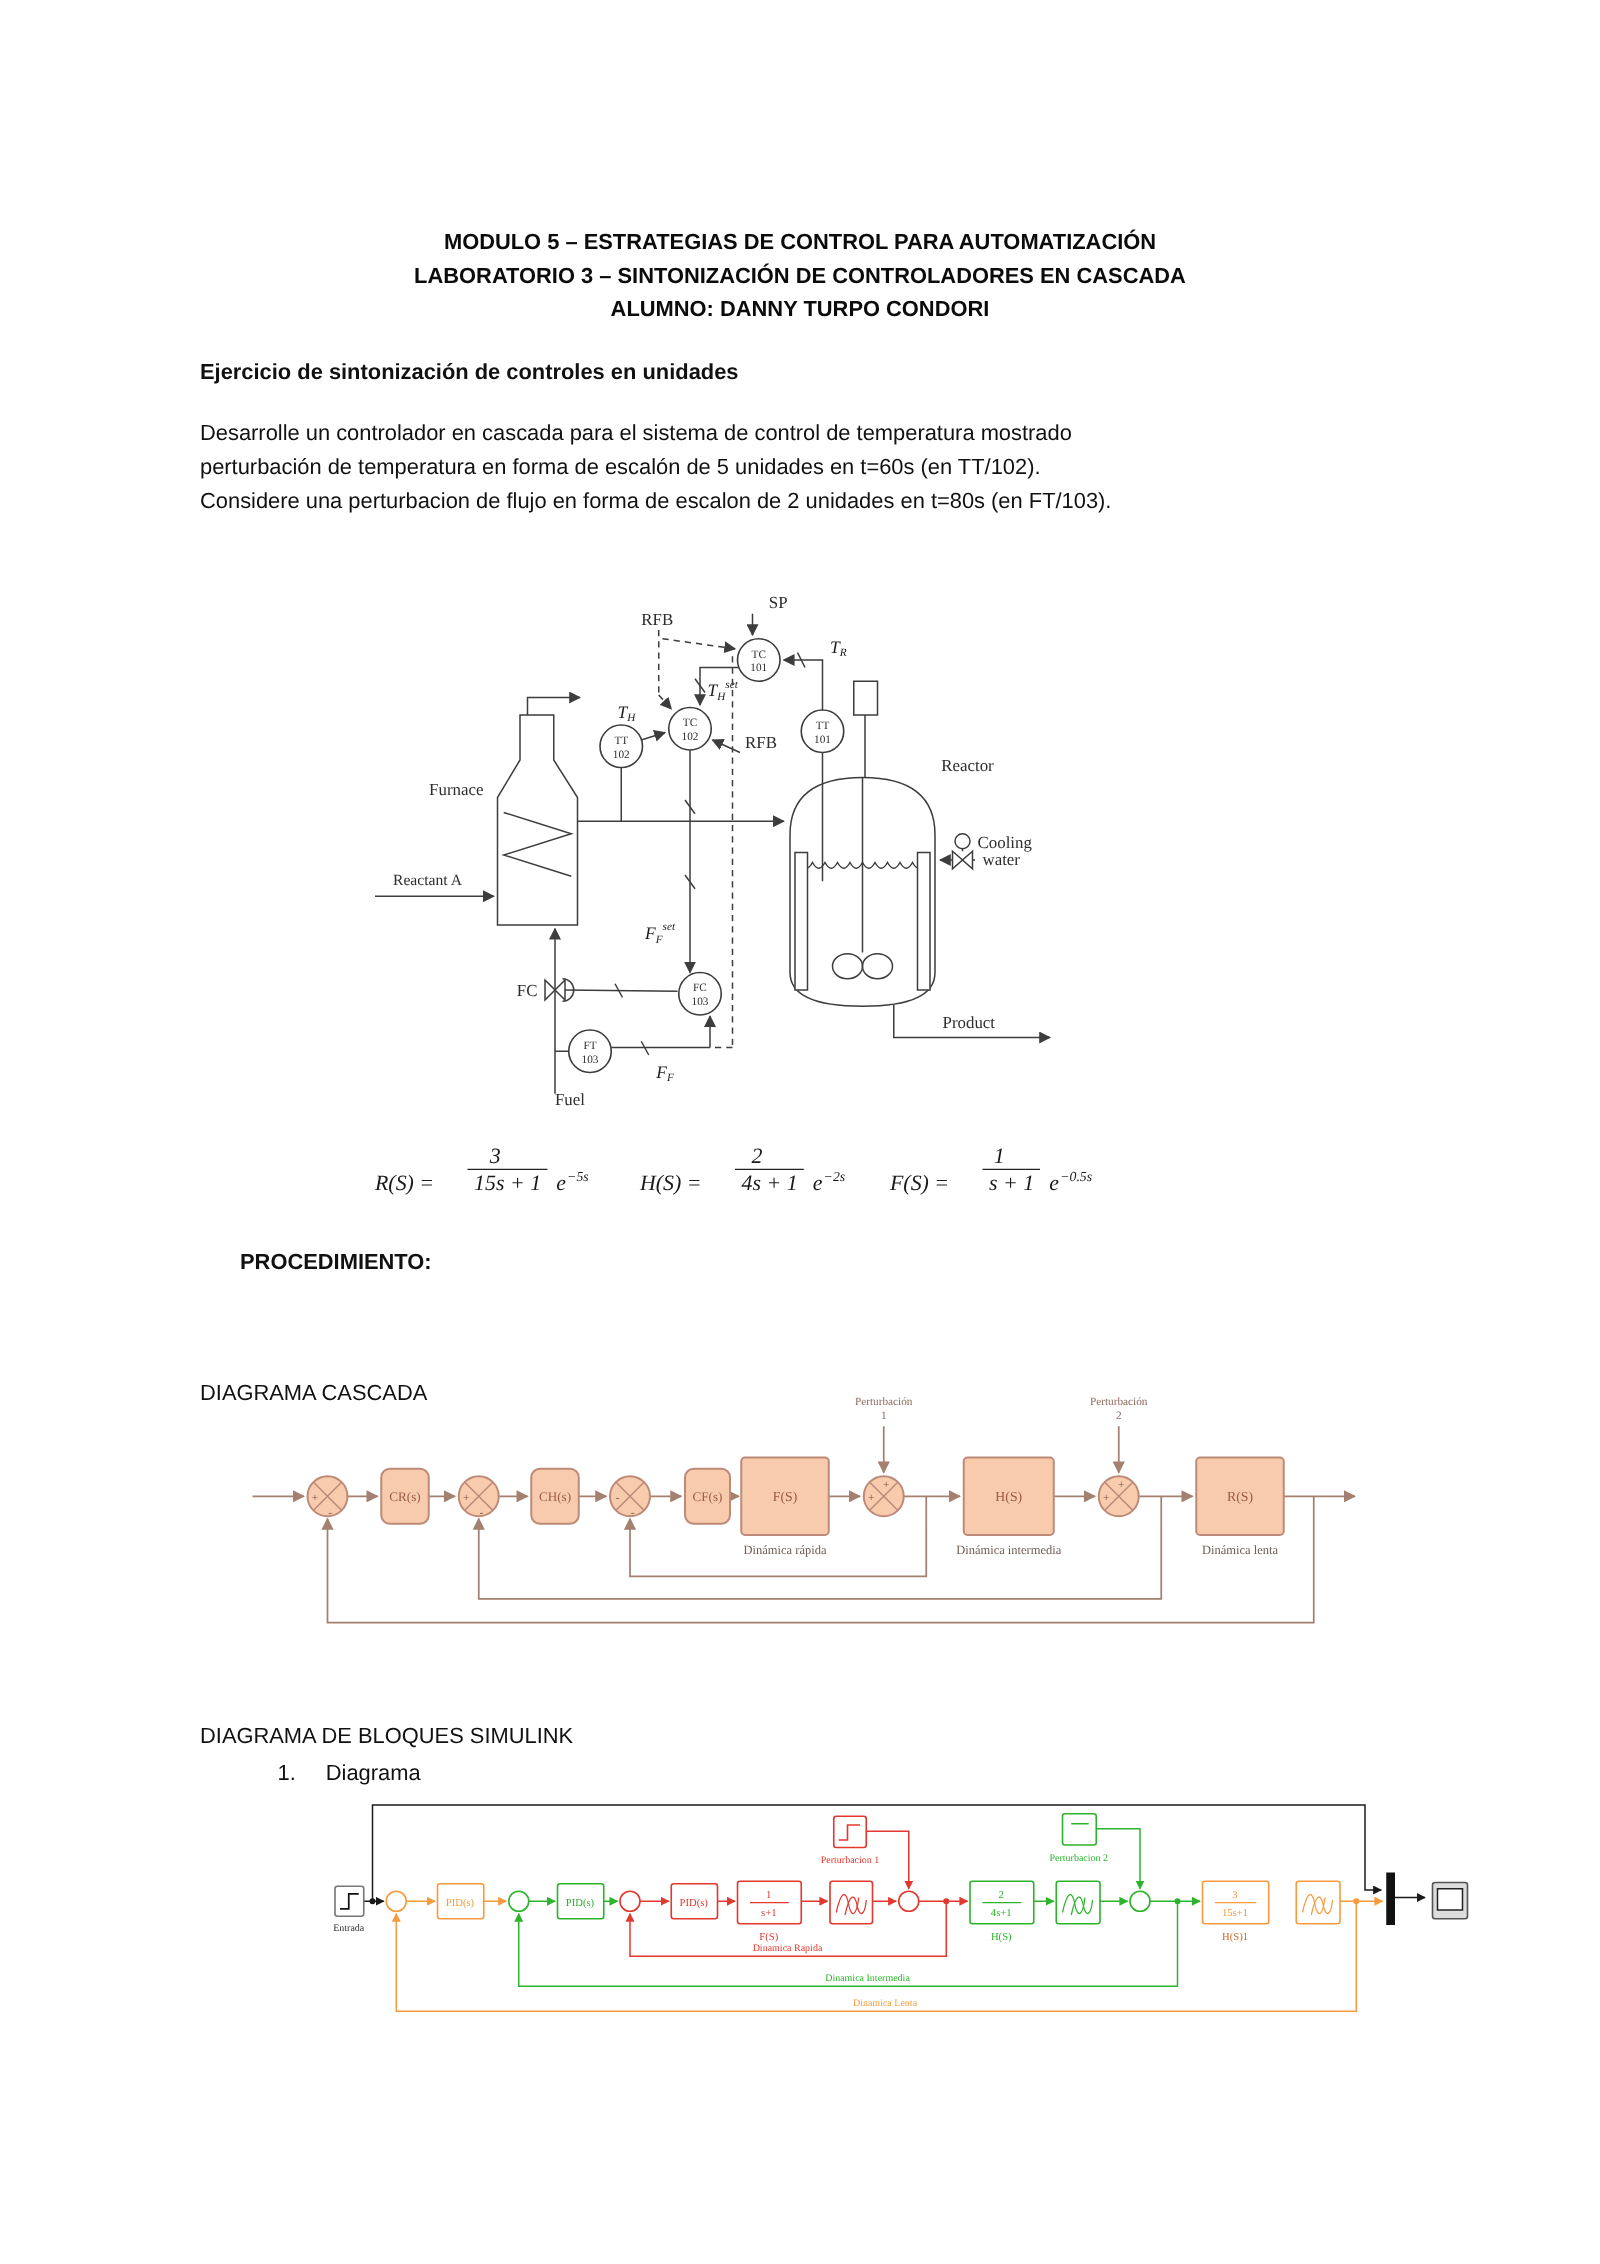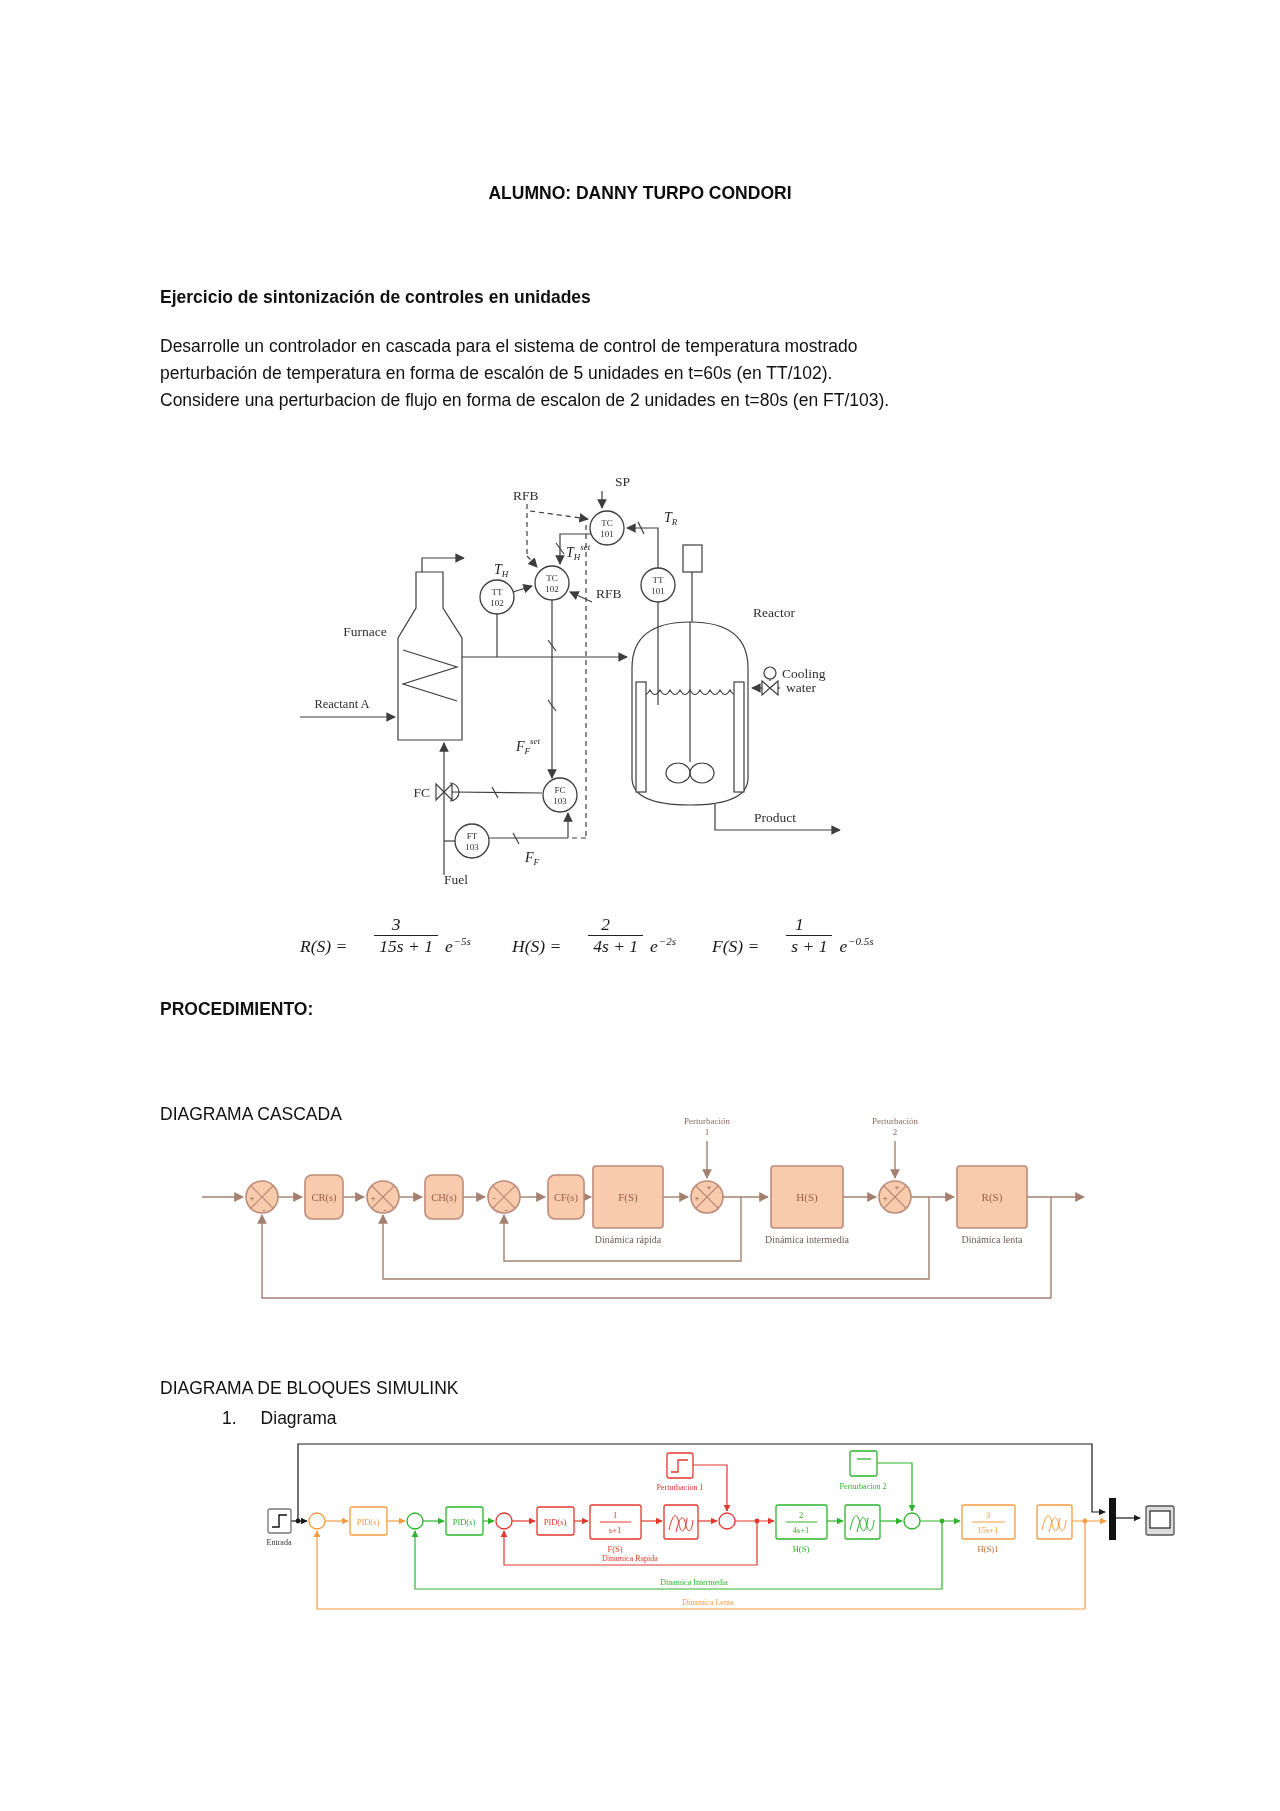--- a/index.html
+++ b/index.html
@@ -2,36 +2,38 @@
 <html><head>
 <meta charset="utf-8">
 <style>
   html,body{margin:0;padding:0;background:#ffffff;}
   body{width:1280px;height:1811px;position:relative;font-family:"Liberation Sans",sans-serif;color:#111;}
   .abs{position:absolute;}
   .titles{top:180px;left:0;width:1280px;text-align:center;font-weight:bold;font-size:17.5px;line-height:27px;color:#0b0b0b;}
   .sec-head{top:287px;left:160px;font-weight:bold;font-size:17.5px;}
   .para{top:333px;left:160px;width:830px;font-size:17.5px;line-height:27px;}
   .para div{white-space:nowrap;}
-  .heading-bold{font-weight:bold;font-size:17.5px;}
+  .heading-bold{font-weight:bold;font-size:17.5px;margin-left:32px;}
   .heading-plain{font-weight:normal;font-size:17.5px;margin-top:28px;}
   .eq{display:flex;align-items:flex-end;gap:7px;font-family:"Liberation Serif",serif;font-style:italic;font-size:17.5px;color:#1a1a1a;}
   .frac{display:inline-flex;flex-direction:column;align-items:center;line-height:1.2;}
   .fden{border-top:1.4px solid #222;padding:0 5px;margin-left:20px;}
   .fnum{padding:0 5px;}
   .esup{font-size:11px;transform:translateY(-7px);display:inline-block;margin-left:1px;}
   .list-item{top:1408px;left:222px;font-size:17.5px;text-align:center;}
   .list-item .lbl{margin-left:24px;}
   svg text{font-family:"Liberation Serif",serif;}
   svg .sans{font-family:"Liberation Sans",sans-serif;}
 </style>
 </head>
 <body>
 
 <div class="abs titles">
+  <div>MODULO 5 – ESTRATEGIAS DE CONTROL PARA AUTOMATIZACIÓN</div>
+  <div>LABORATORIO 3 – SINTONIZACIÓN DE CONTROLADORES EN CASCADA</div>
   <div>ALUMNO: DANNY TURPO CONDORI</div>
 </div>
 
 <div class="abs sec-head">Ejercicio de sintonización de controles en unidades</div>
 
 <div class="abs para">
   <div>Desarrolle un controlador en cascada para el sistema de control de temperatura mostrado</div>
   <div>perturbación de temperatura en forma de escalón de 5 unidades en t=60s (en TT/102).</div>
   <div>Considere una perturbacion de flujo en forma de escalon de 2 unidades en t=80s (en FT/103).</div>
 </div>

